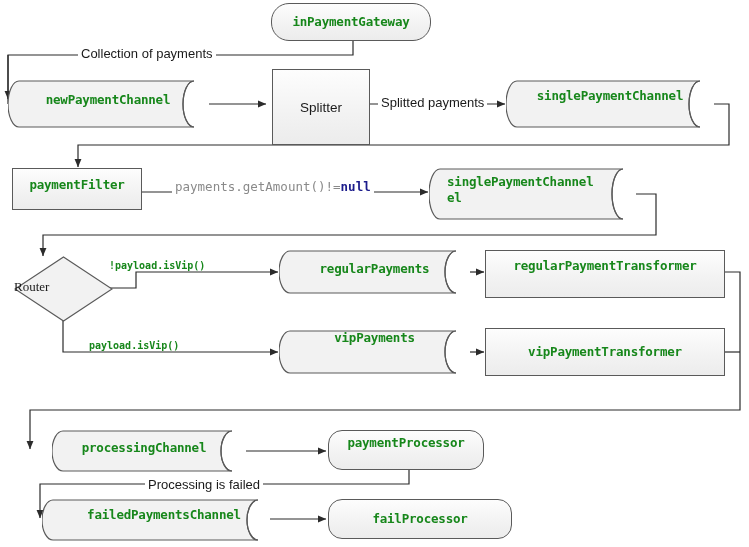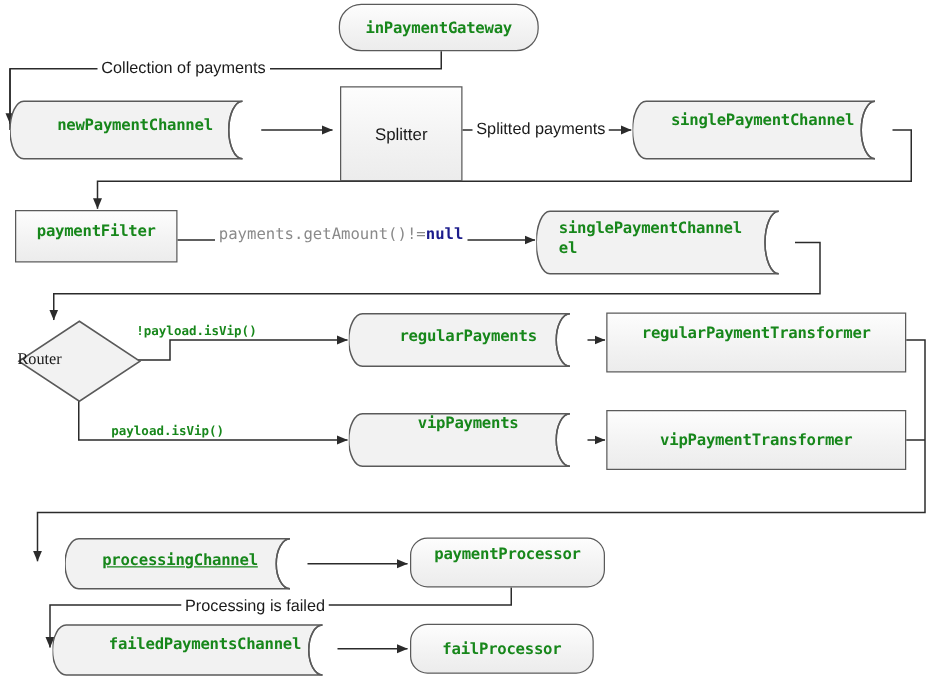--- a/index.html
+++ b/index.html
@@ -228,36 +228,36 @@
 
   <div class="node rect" style="left:485px; top:328px; width:240px; height:48px;">
     <span class="lbl">vipPaymentTransformer</span>
   </div>
 
   <div class="node chan" style="left:52px; top:430px; width:192px; height:42px;">
     <svg class="cyl-body" viewBox="0 0 192 42" preserveAspectRatio="none">
       <path d="M11,1 L180,1 A11,20 0 0 0 180,41 L11,41 A11,20 0 0 1 11,1 Z" fill="#f2f2f2" stroke="#5a5a5a" stroke-width="1.2"></path>
       <path d="M180,1 A11,20 0 0 0 180,41" fill="none" stroke="#5a5a5a" stroke-width="1.2"></path>
     </svg>
-    <span class="lbl" style="margin-top:10px; padding-left:12px;text-decoration:underline;">processingChannel</span>
+    <span class="lbl" style="margin-top:10px; padding-left:12px;">processingChannel</span>
   </div>
 
   <div class="node stadium" style="left:328px; top:430px; width:156px; height:40px; align-items:flex-start;">
     <span class="lbl" style="margin-top:4px;">paymentProcessor</span>
   </div>
 
   <div class="node chan" style="left:42px; top:499px; width:228px; height:42px;padding-left:30px;">
     <svg class="cyl-body" viewBox="0 0 228 42" preserveAspectRatio="none">
       <path d="M11,1 L216,1 A11,20 0 0 0 216,41 L11,41 A11,20 0 0 1 11,1 Z" fill="#f2f2f2" stroke="#5a5a5a" stroke-width="1.2"></path>
       <path d="M216,1 A11,20 0 0 0 216,41" fill="none" stroke="#5a5a5a" stroke-width="1.2"></path>
     </svg>
     <span class="lbl" style="margin-top:8px; padding-left:6px;">failedPaymentsChannel</span>
   </div>
 
-  <div class="node stadium" style="left:328px; top:499px; width:147px; height:40px;">
+  <div class="node stadium" style="left:328px; top:499px; width:184px; height:40px;">
     <span class="lbl">failProcessor</span>
   </div>
 
   <div class="edge-label sans" style="left:78px; top:46px;">Collection of payments</div>
 
   <div class="edge-label sans" style="left:378px; top:95px;">Splitted payments</div>
 
   <div class="edge-label expr" style="left:172px; top:179px;">
     <span>payments.getAmount()!=</span><b>null</b>
   </div>

